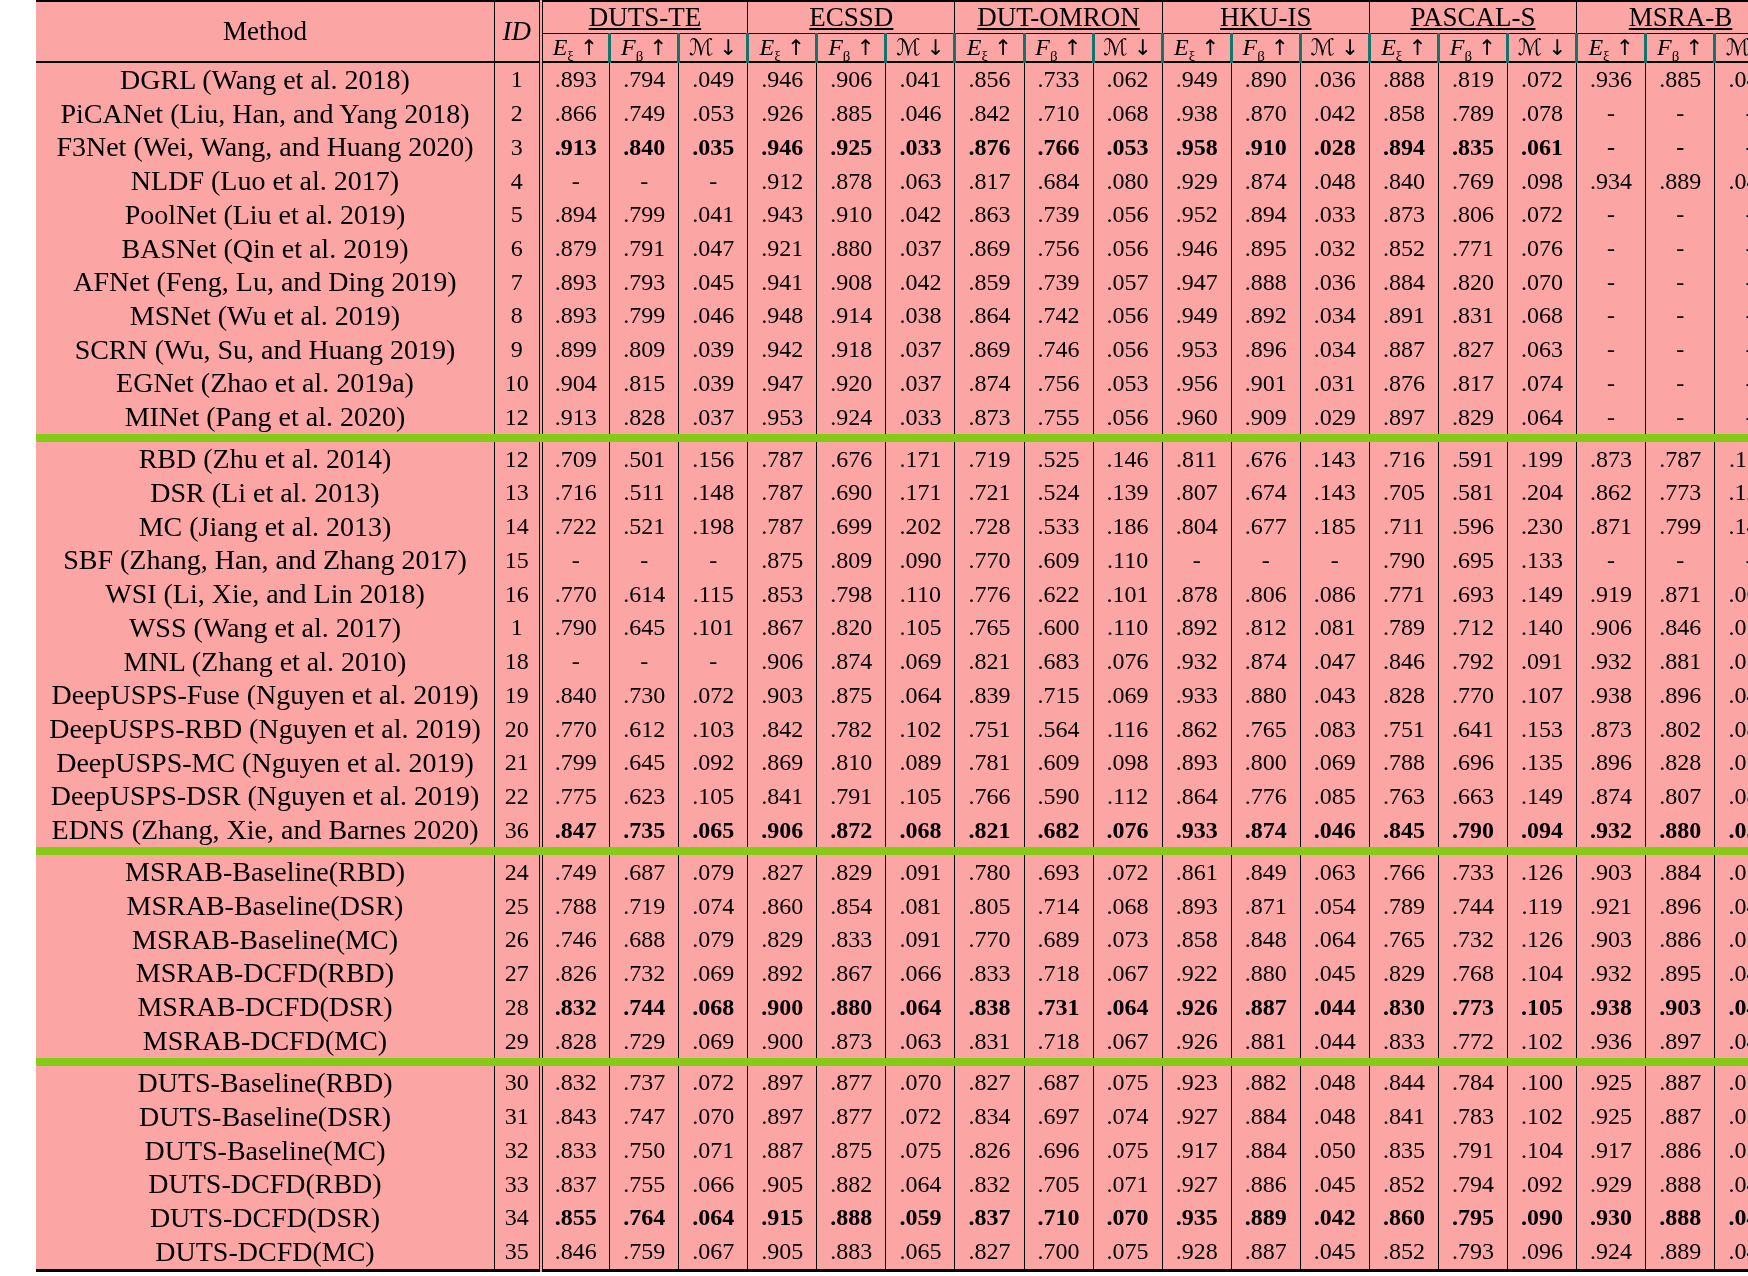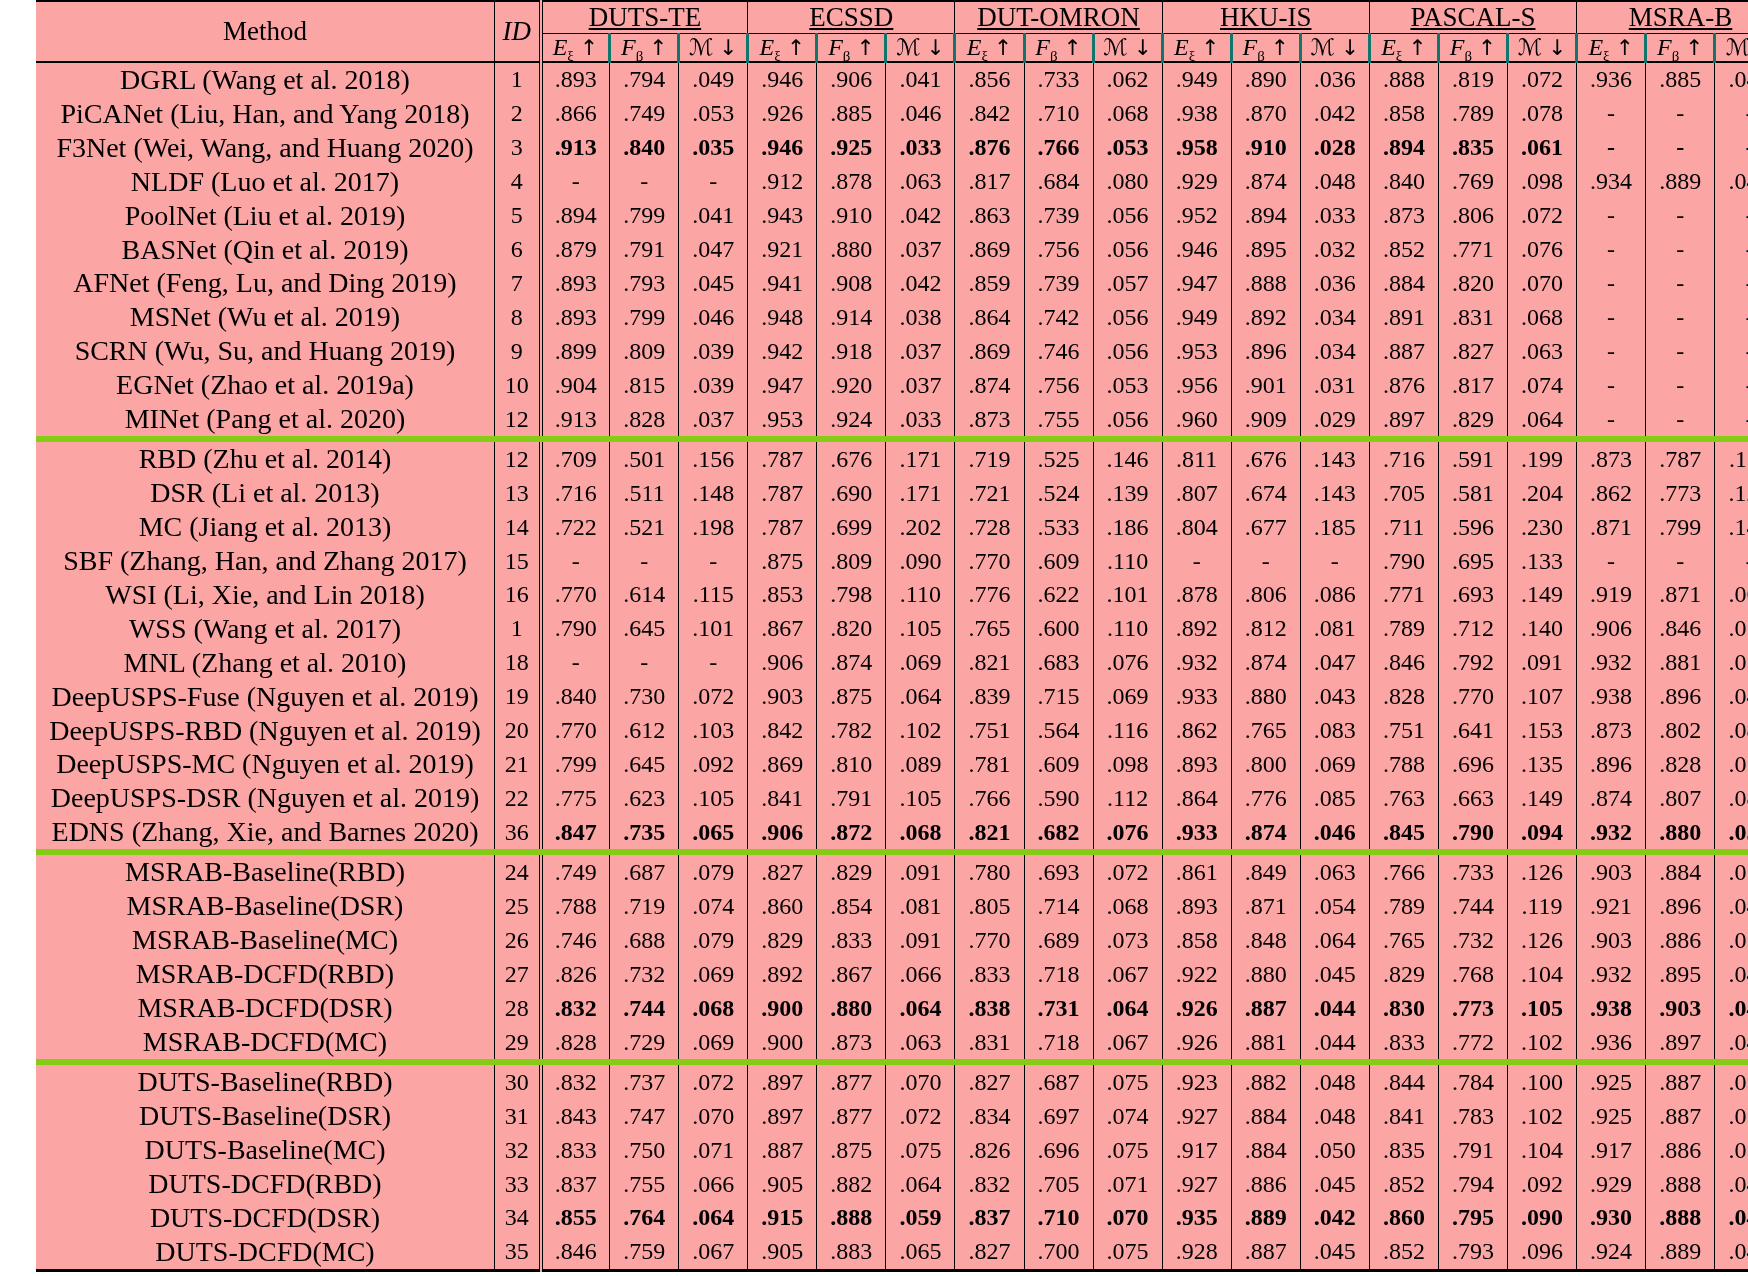--- a/index.html
+++ b/index.html
@@ -24,21 +24,21 @@
     white-space:nowrap;
     font-weight:normal;
   }
   th.method-h { font-size:27px; border-bottom:2px solid #000; }
   th.id-h { font-size:27px; border-left:1px solid #000; border-right:4px double #000; border-bottom:2px solid #000;font-style:italic; }
   th.ds { font-size:27px; border-left:1px solid #000; border-bottom:1px solid #000;text-decoration:underline; }
   tr.metric-row th { font-size:24px; border-left:3px solid #0f766e; border-bottom:2px solid #000; }
   td.method { font-size:28px; }
   td.idc { font-size:24px; border-left:1px solid #000; border-right:4px double #000; }
   td.val { font-size:24px; border-left:1px solid #000; }
-  tr.sec td { border-top:6px solid #84cc16; }
+  tr.sec td { border-top:8px solid #84cc16; }
   tr.boldrow td.val { font-weight:bold; }
   sub { font-size:0.62em; line-height:0; }
   i { font-style:italic; }
   .scr { font-family:"DejaVu Sans","DejaVu Serif",sans-serif; font-style:italic; font-size:0.95em; }
   .ar { font-family:"DejaVu Sans",sans-serif; font-style:normal; font-size:0.9em; }
 </style>
 </head>
 <body>
 
 <table class="bench">

